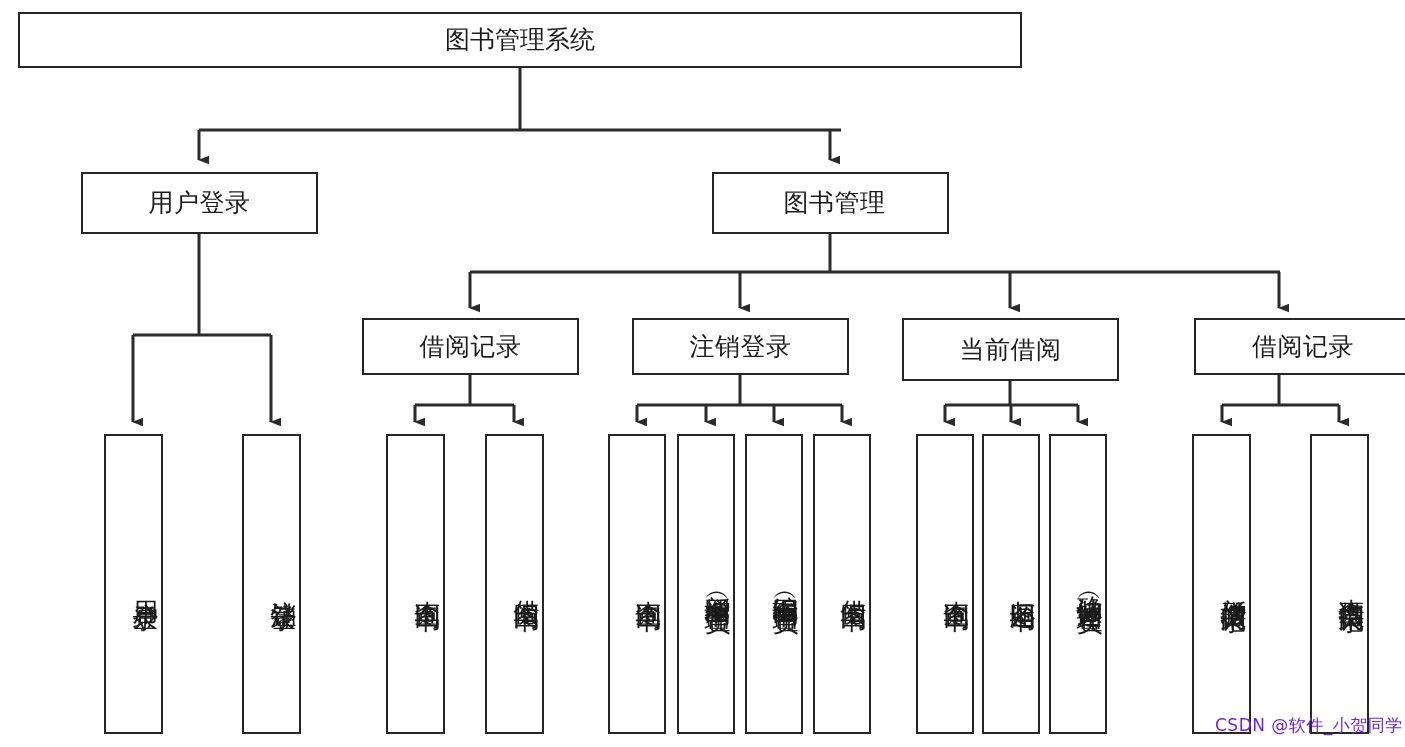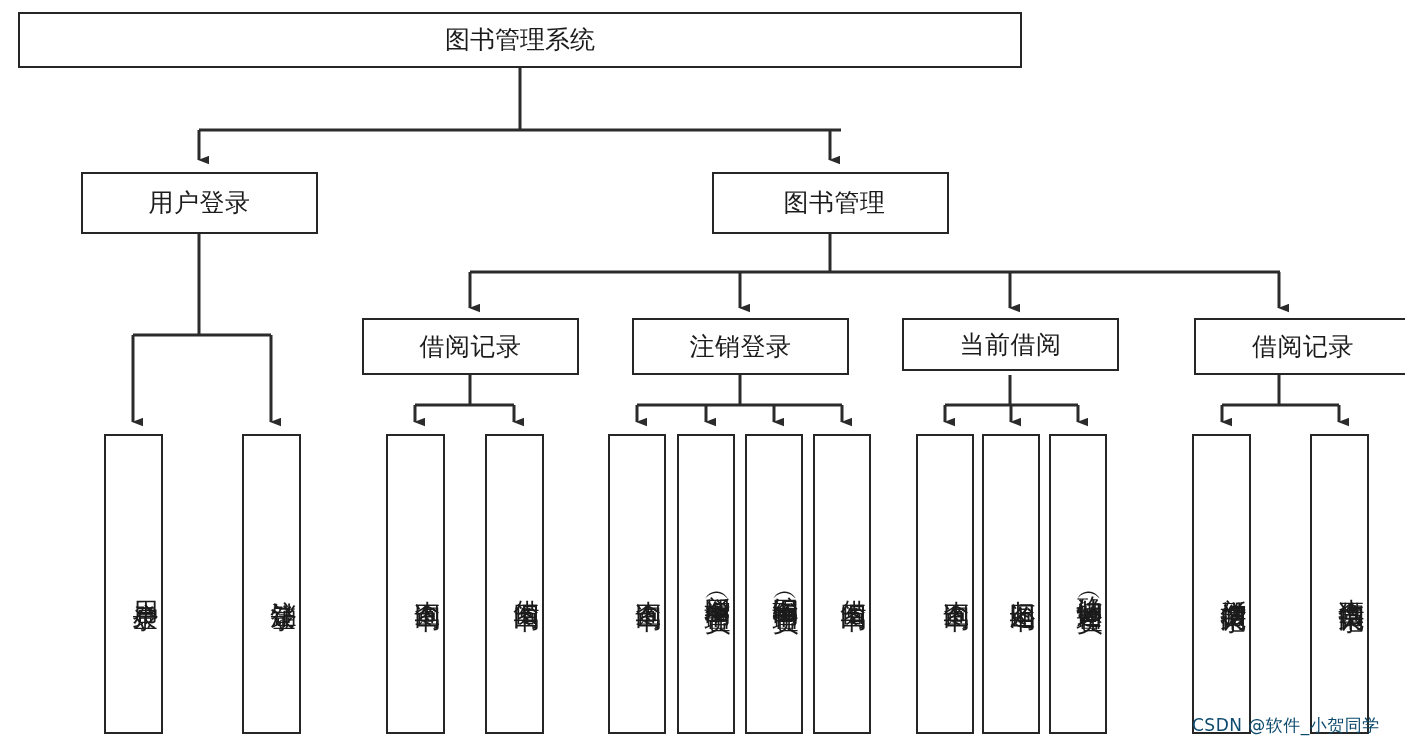--- a/index.html
+++ b/index.html
@@ -56,24 +56,25 @@
   .node.vert .vtext {
     display: block;
     writing-mode: vertical-rl;
     text-orientation: upright;
   }
   .watermark {
     position: absolute;
     left: 1192px;
     top: 714px;
     font-size: 17px;
-    color: #0c4a6e;
+    color: #6d28d9;
     white-space: nowrap;
     letter-spacing: 0.5px;
     font-family: "DejaVu Sans", "Liberation Sans", sans-serif;
+    padding-left: 23px;
   }
 </style>
 </head>
 <body>
 
 <div id="canvas">
 
   <svg id="wires" viewBox="0 0 1405 747" xmlns="http://www.w3.org/2000/svg">
     <defs>
       <marker id="arrow" markerWidth="9" markerHeight="11" refX="4.2" refY="10" orient="auto" markerUnits="userSpaceOnUse">
@@ -134,21 +135,21 @@
   <div class="node horiz" style="left:712px; top:172px; width:237px; height:62px;padding-left:8px;">
     <span>图书管理</span>
   </div>
 
   <div class="node horiz" style="left:362px; top:318px; width:217px; height:57px;">
     <span>借阅记录</span>
   </div>
   <div class="node horiz" style="left:632px; top:318px; width:217px; height:57px;">
     <span>注销登录</span>
   </div>
-  <div class="node horiz" style="left:902px; top:318px; width:217px; height:53px;">
+  <div class="node horiz" style="left:902px; top:318px; width:217px; height:63px;">
     <span>当前借阅</span>
   </div>
   <div class="node horiz" style="left:1194px; top:318px; width:218px; height:57px;">
     <span>借阅记录</span>
   </div>
 
   <div class="node vert" style="left:104px; top:434px; width:59px; height:300px;">
     <span class="vtext">用户登录</span>
   </div>
   <div class="node vert" style="left:242px; top:434px; width:59px; height:300px;">

